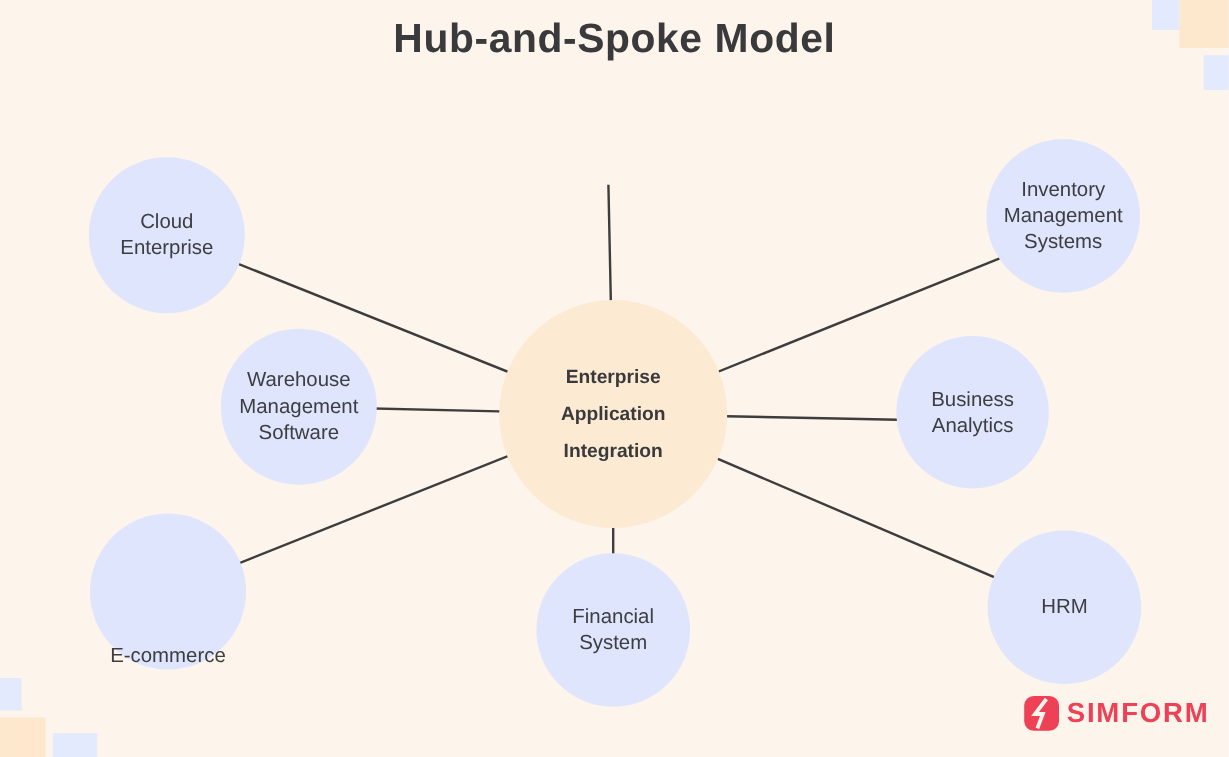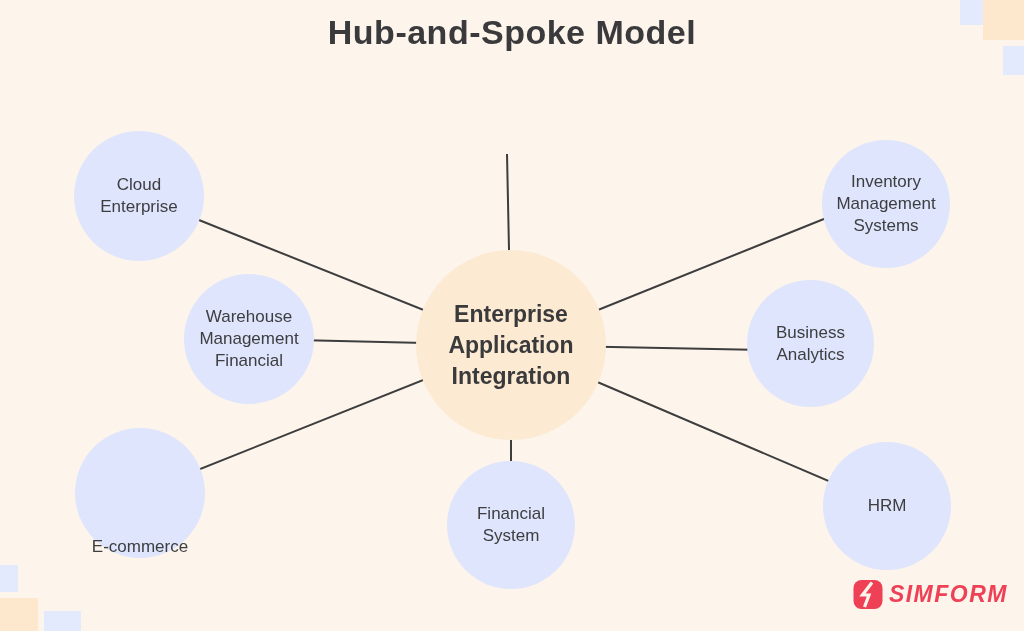--- a/index.html
+++ b/index.html
@@ -19,37 +19,36 @@
   }
   .spoke-lines{position:absolute;left:0;top:0;z-index:1;}
   .spoke-lines line{stroke:var(--line,#3d3d3d);stroke-width:2;}
   .node{
     position:absolute;z-index:2;border-radius:50%;
     display:flex;align-items:center;justify-content:center;
     text-align:center;
   }
   .hub{
     background:var(--hub-fill,#fcebd2);
-    font-size:23px;font-weight:bold;line-height:31px;
+    font-size:16px;font-weight:bold;line-height:31px;
     color:var(--text,#3a3a3c);
   }
   .hub .label{width:165px;}
   .spoke{
     background:var(--spoke-fill,#dee5fc);
     font-size:17px;line-height:22px;color:#3e3e41;
   }
   .spoke .label{width:100px;}
   .logo{
     position:absolute;right:36px;bottom:20px;z-index:3;
     display:flex;align-items:center;gap:5px;
   }
   .logo-text{
     font-size:23px;font-weight:bold;letter-spacing:1.5px;
     color:var(--logo,#ee4156);
-    font-style:italic;
   }
   .logo-mark{width:32px;height:34px;display:block;}
   .logo-mark .blob{fill:var(--logo,#ee4156);}
   .logo-mark .zig{stroke:var(--background,#fdf4ec);stroke-width:3.2;fill:none;}
 </style>
 </head>
 <body>
 
 <div class="stage">
 
@@ -75,26 +74,26 @@
 
   <div class="node hub" style="left:416px;top:250px;width:190px;height:190px;">
     <div class="label">Enterprise Application Integration</div>
   </div>
 
   <div class="node spoke" style="left:74px;top:131px;width:130px;height:130px;">
     <div class="label">Cloud Enterprise</div>
   </div>
 
 
-  <div class="node spoke" style="left:822px;top:140px;width:128px;height:128px;">
+  <div class="node spoke" style="left:822px;top:116px;width:128px;height:128px;">
     <div class="label">Inventory Management Systems</div>
   </div>
 
   <div class="node spoke" style="left:184px;top:274px;width:130px;height:130px;">
-    <div class="label">Warehouse Management Financial</div>
+    <div class="label">Warehouse Management Software</div>
   </div>
 
   <div class="node spoke" style="left:747px;top:280px;width:127px;height:127px;">
     <div class="label">Business Analytics</div>
   </div>
 
   <div class="node spoke" style="left:75px;top:428px;width:130px;height:130px;align-items:flex-end;">
     <div class="label">E-commerce</div>
   </div>
 

